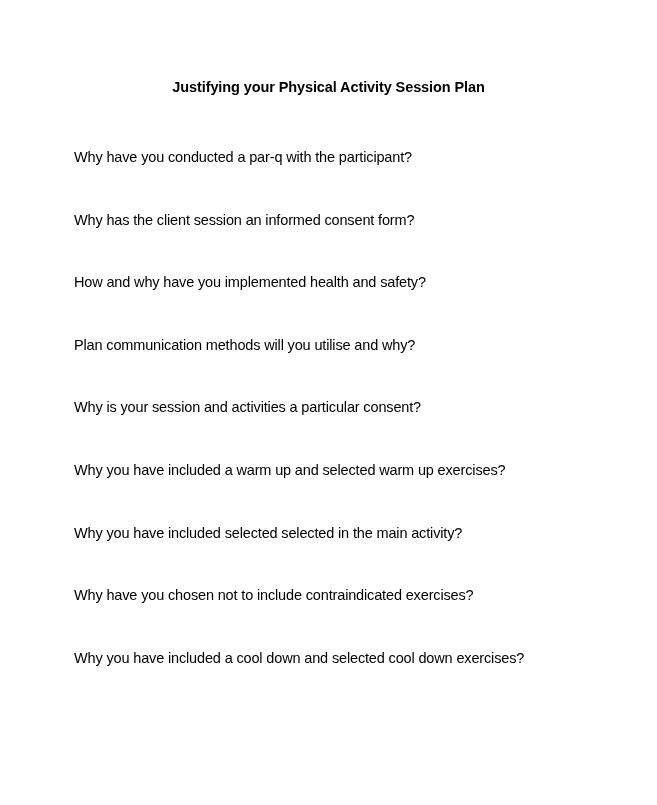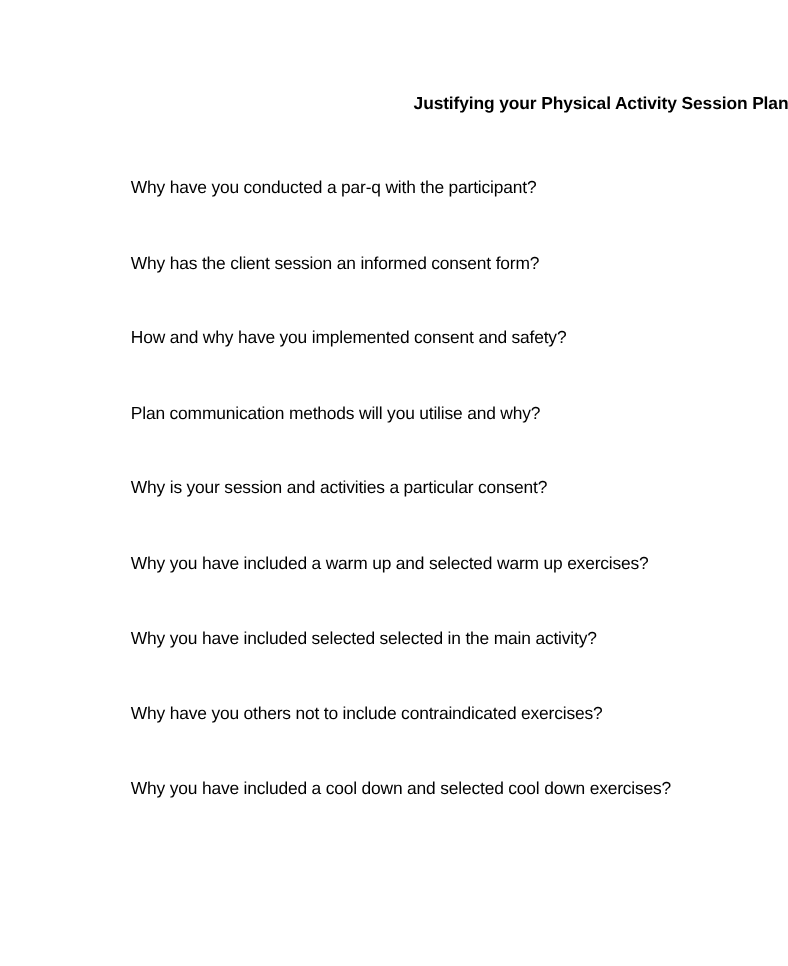--- a/index.html
+++ b/index.html
@@ -21,52 +21,51 @@
       top: 0;
       width: 657px;
       height: 805px;
       background: #ffffff;
     }
     .title {
       position: absolute;
       left: 0;
       width: 657px;
       top: 77px;
-      text-align: right;
+      text-align: center;
       font-weight: bold;
       font-size: 14.5px;
       line-height: 20px;
       letter-spacing: -0.1px;
     }
     .questions {
       position: absolute;
       left: 74px;
       top: 147px;
       margin: 0;
       padding: 0;
       list-style: none;
     }
     .question {
       height: 62.6px;
       font-size: 14.5px;
       line-height: 20px;
       white-space: nowrap;
       letter-spacing: -0.15px;
-      margin-left: 35px;
     }
   </style>
 </head>
 <body>
 
 <div class="page">
   <div class="title">Justifying your Physical Activity Session Plan</div>
   <ul class="questions">
     <li class="question">Why have you conducted a par-q with the participant?</li>
     <li class="question">Why has the client session an informed consent form?</li>
-    <li class="question">How and why have you implemented consent and safety?</li>
+    <li class="question">How and why have you implemented health and safety?</li>
     <li class="question">Plan communication methods will you utilise and why?</li>
     <li class="question">Why is your session and activities a particular consent?</li>
     <li class="question">Why you have included a warm up and selected warm up exercises?</li>
     <li class="question">Why you have included selected selected in the main activity?</li>
-    <li class="question">Why have you others not to include contraindicated exercises?</li>
+    <li class="question">Why have you chosen not to include contraindicated exercises?</li>
     <li class="question">Why you have included a cool down and selected cool down exercises?</li>
   </ul>
 </div>
 
 </body></html>

